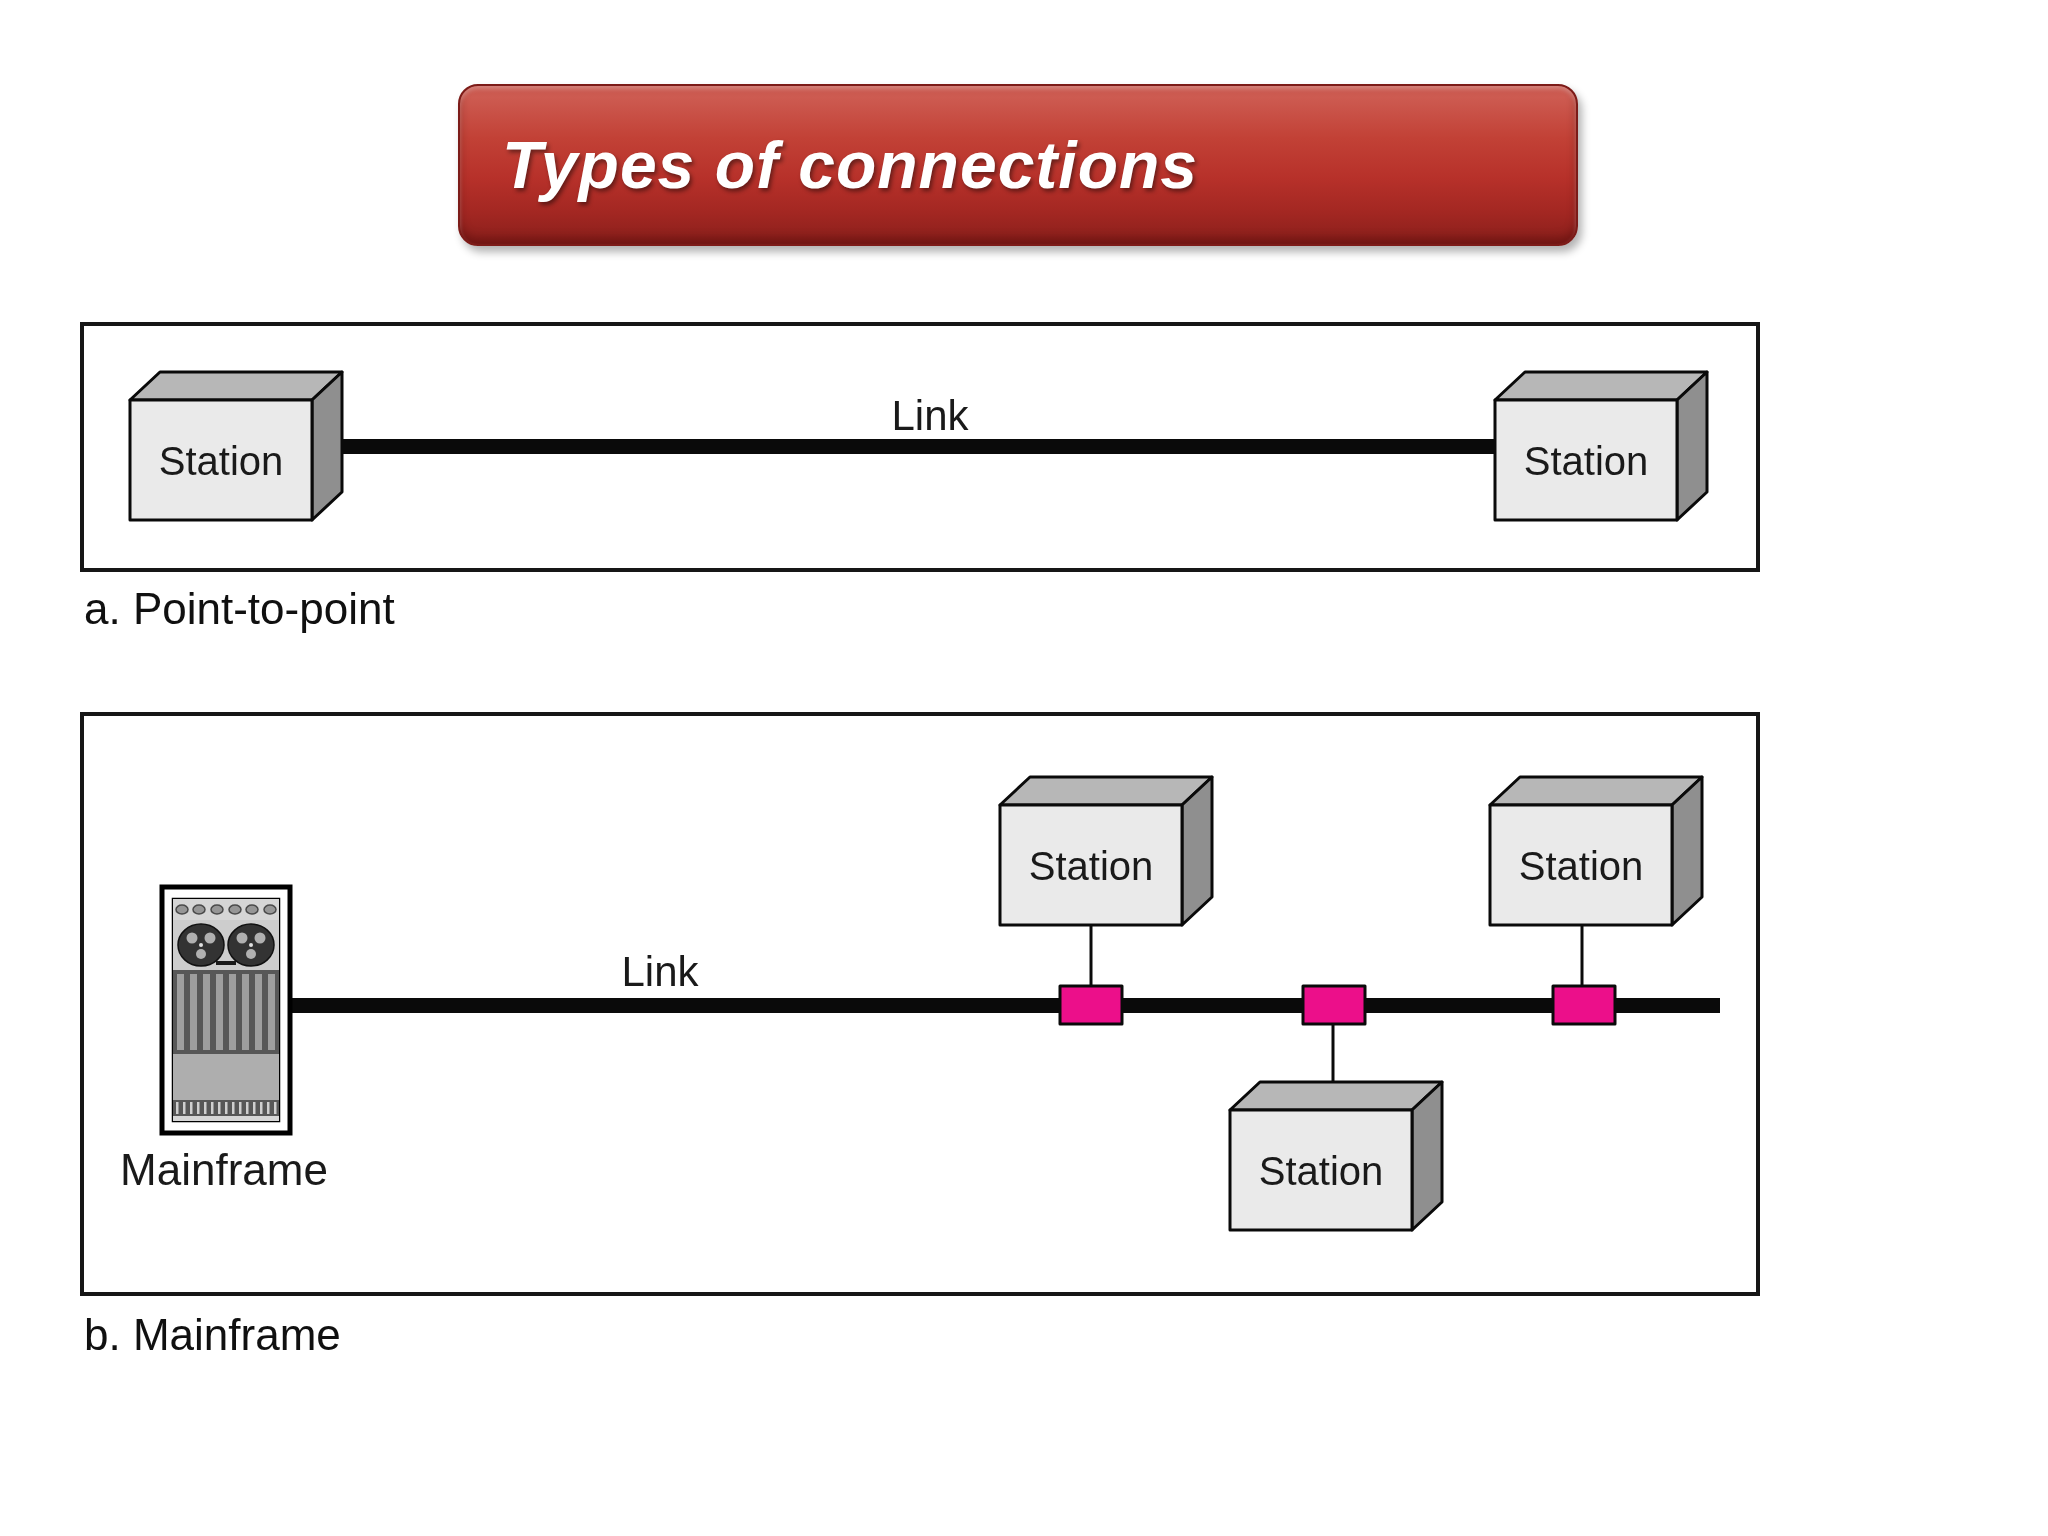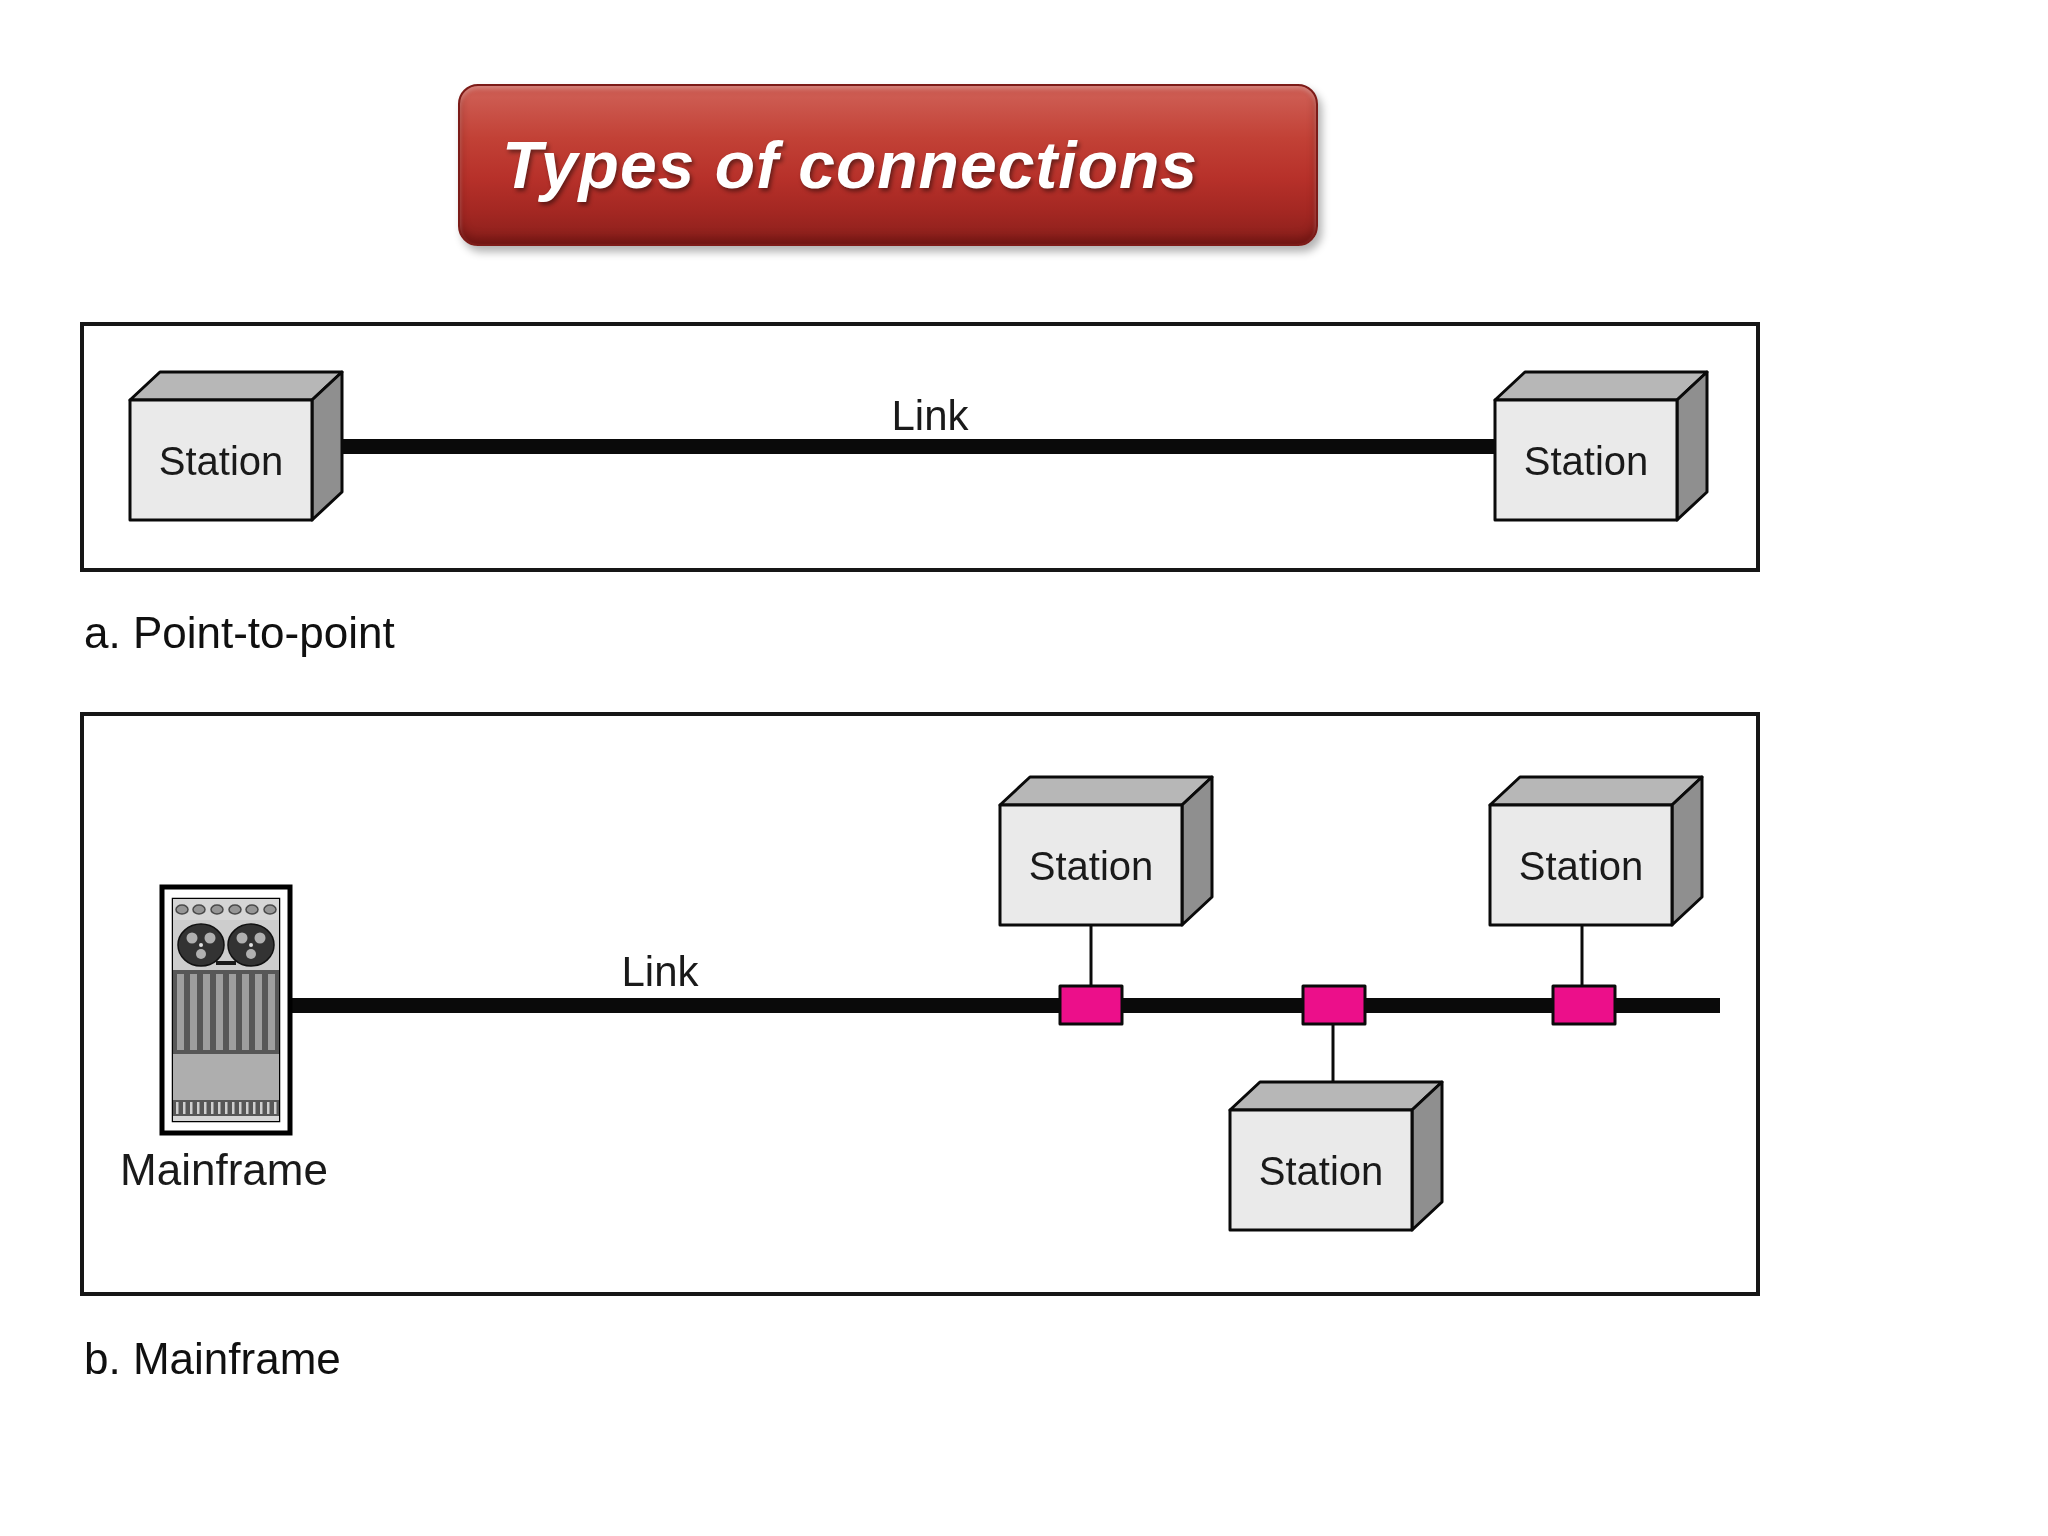--- a/index.html
+++ b/index.html
@@ -2,21 +2,21 @@
 <html><head>
 <meta charset="utf-8">
 <style>
   html,body { margin:0; padding:0; background:#ffffff; }
   .stage {
     position:relative; width:2048px; height:1536px; background:#ffffff; overflow:hidden;
     font-family:"Liberation Sans", sans-serif;
   }
   
   .banner {
-    position:absolute; left:458px; top:84px; width:860px; height:162px;
+    position:absolute; left:458px; top:84px; width:1120px; height:162px;
     border-radius:20px;
     background:linear-gradient(180deg,#c8574d 0%,#cd5b51 7%,#c24136 33%,#b7312a 58%,#a32722 80%,#891f1b 100%);
     border:2px solid #7c1b18;
     box-shadow:4px 6px 9px rgba(0,0,0,0.30),
                inset 0 3px 4px rgba(255,255,255,0.28),
                inset 0 -6px 10px rgba(60,0,0,0.35);
     display:flex; align-items:center; padding-left:42px; box-sizing:border-box;
   }
   .banner-text {
     color:#ffffff; font-size:66px; font-weight:bold; font-style:italic;
@@ -26,21 +26,21 @@
   
   .panel {
     position:absolute; left:80px; width:1680px; background:#ffffff;
     border:4px solid #161616; box-sizing:border-box;
   }
   .panel-a { top:322px; height:250px; }
   .panel-b { top:712px; height:584px; }
   .panel svg { display:block; width:100%; height:100%; }
   
   .caption {
-    position:absolute; left:84px; color:#101010; font-size:44px; white-space:nowrap;margin-top:24px;
+    position:absolute; left:84px; color:#101010; font-size:44px; white-space:nowrap;
   }
   .caption-a { top:584px; }
   .caption-b { top:1310px; }
   
   .lbl { font-family:"Liberation Sans", sans-serif; font-size:40px; fill:#1a1a1a; text-anchor:middle; }
   .lbl-link { font-size:42px; }
   .lbl-mainframe { font-size:44px; }
   .edge { stroke:#0a0a0a; stroke-width:3; stroke-linejoin:round; }
   .drop { stroke:#0a0a0a; stroke-width:3; }
 </style>

